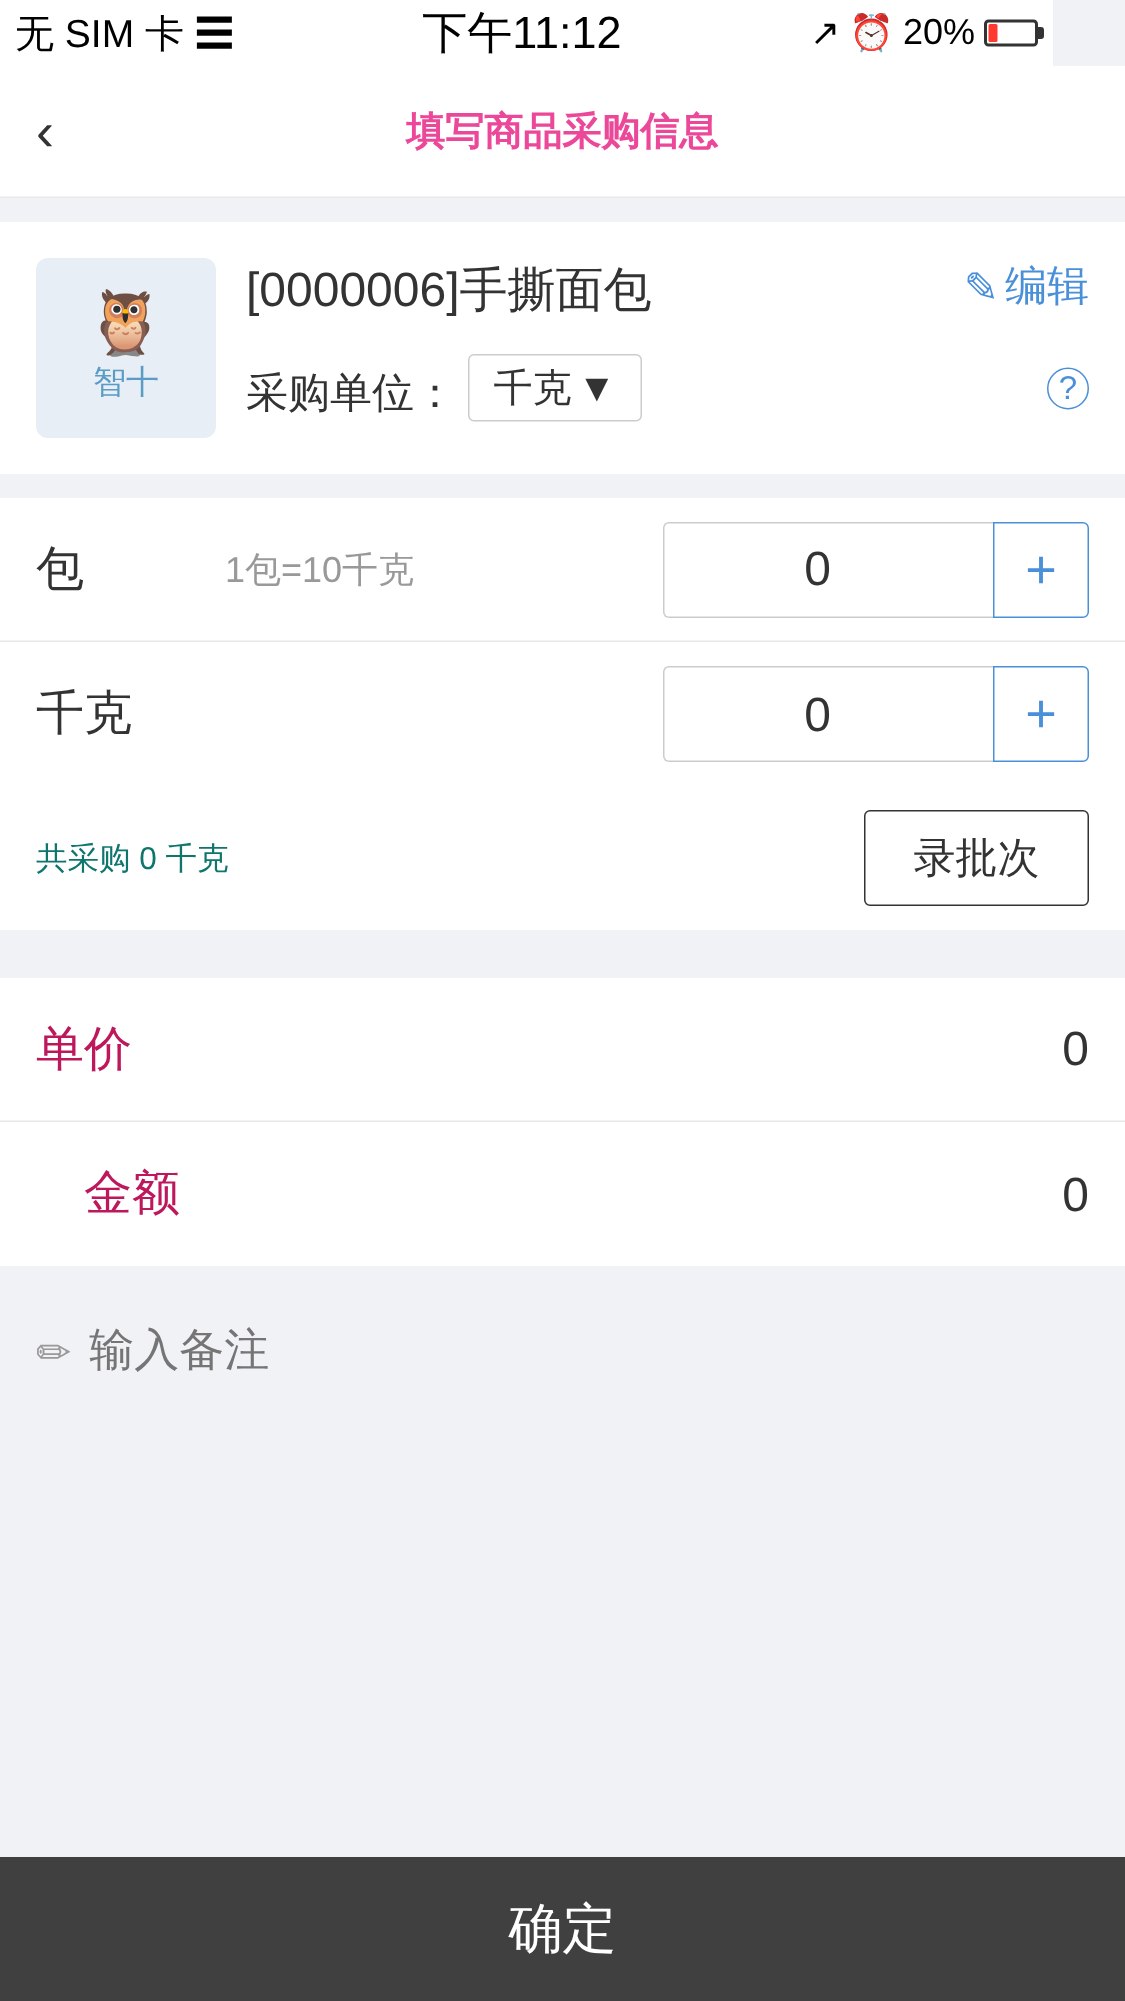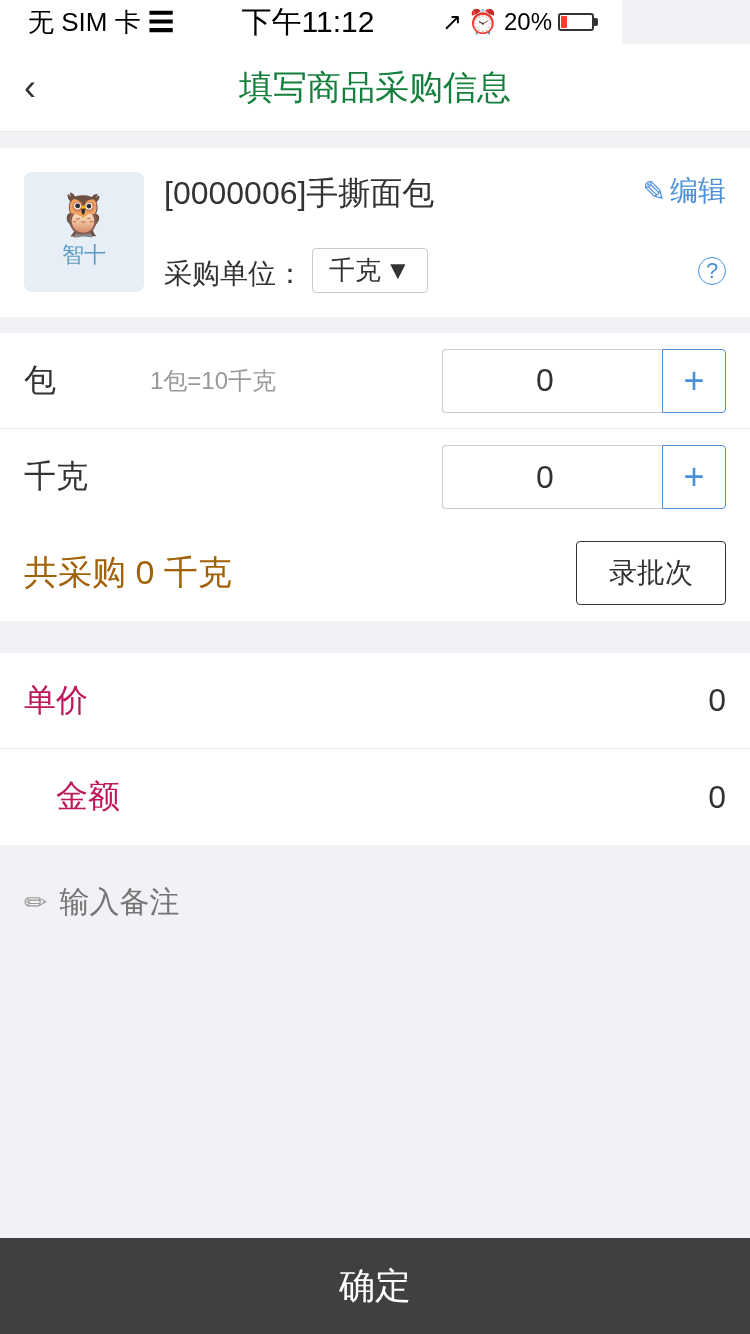--- a/index.html
+++ b/index.html
@@ -8,27 +8,27 @@
       width: 750px;
       min-height: 1334px;
       font-family: -apple-system, "PingFang SC", "Helvetica Neue", Arial, sans-serif;
       background: #f0f2f5;
       display: flex;
       flex-direction: column;
     }
 
     
     .status-bar {
-      width: 622px;
+      width: 702px;
       height: 44px;
       background: #fff;
       display: flex;
       align-items: center;
       justify-content: space-between;
-      padding: 0 28px;
+      padding: 0 10px;
       font-size: 28px;
       color: #000;
     }
     .status-left {
       display: flex;
       align-items: center;
       gap: 8px;
       font-size: 26px;
     }
     .status-center {
@@ -86,23 +86,23 @@
       border-bottom: 1px solid #e8e8e8;
     }
     .nav-back {
       position: absolute;
       left: 24px;
       font-size: 36px;
       color: #333;
       cursor: pointer;
     }
     .nav-title {
-      font-size: 34px;
-      font-weight: 400;
-      color: #15803d;
+      font-size: 26px;
+      font-weight: 700;
+      color: #ec4899;
     }
 
     
     .product-card {
       background: #fff;
       padding: 24px;
       display: flex;
       align-items: flex-start;
       gap: 20px;
       margin-top: 16px;
@@ -124,21 +124,21 @@
     }
     .product-image-text {
       font-size: 22px;
       color: #5a9cc5;
       margin-top: 4px;
     }
     .product-info {
       flex: 1;
       display: flex;
       flex-direction: column;
-      gap: 32px;
+      gap: 20px;
     }
     .product-info-top {
       display: flex;
       justify-content: space-between;
       align-items: flex-start;
     }
     .product-name {
       font-size: 32px;
       color: #333;
       font-weight: 500;
@@ -248,22 +248,22 @@
     
     .total-row {
       background: #fff;
       display: flex;
       align-items: center;
       justify-content: space-between;
       padding: 0 24px;
       height: 96px;
     }
     .total-text {
-      font-size: 34px;
-      color: #a16207;
+      font-size: 21px;
+      color: #0f766e;
     }
     .record-btn {
       border: 1px solid #333;
       border-radius: 4px;
       padding: 12px 32px;
       font-size: 28px;
       color: #333;
       background: #fff;
       cursor: pointer;
     }

